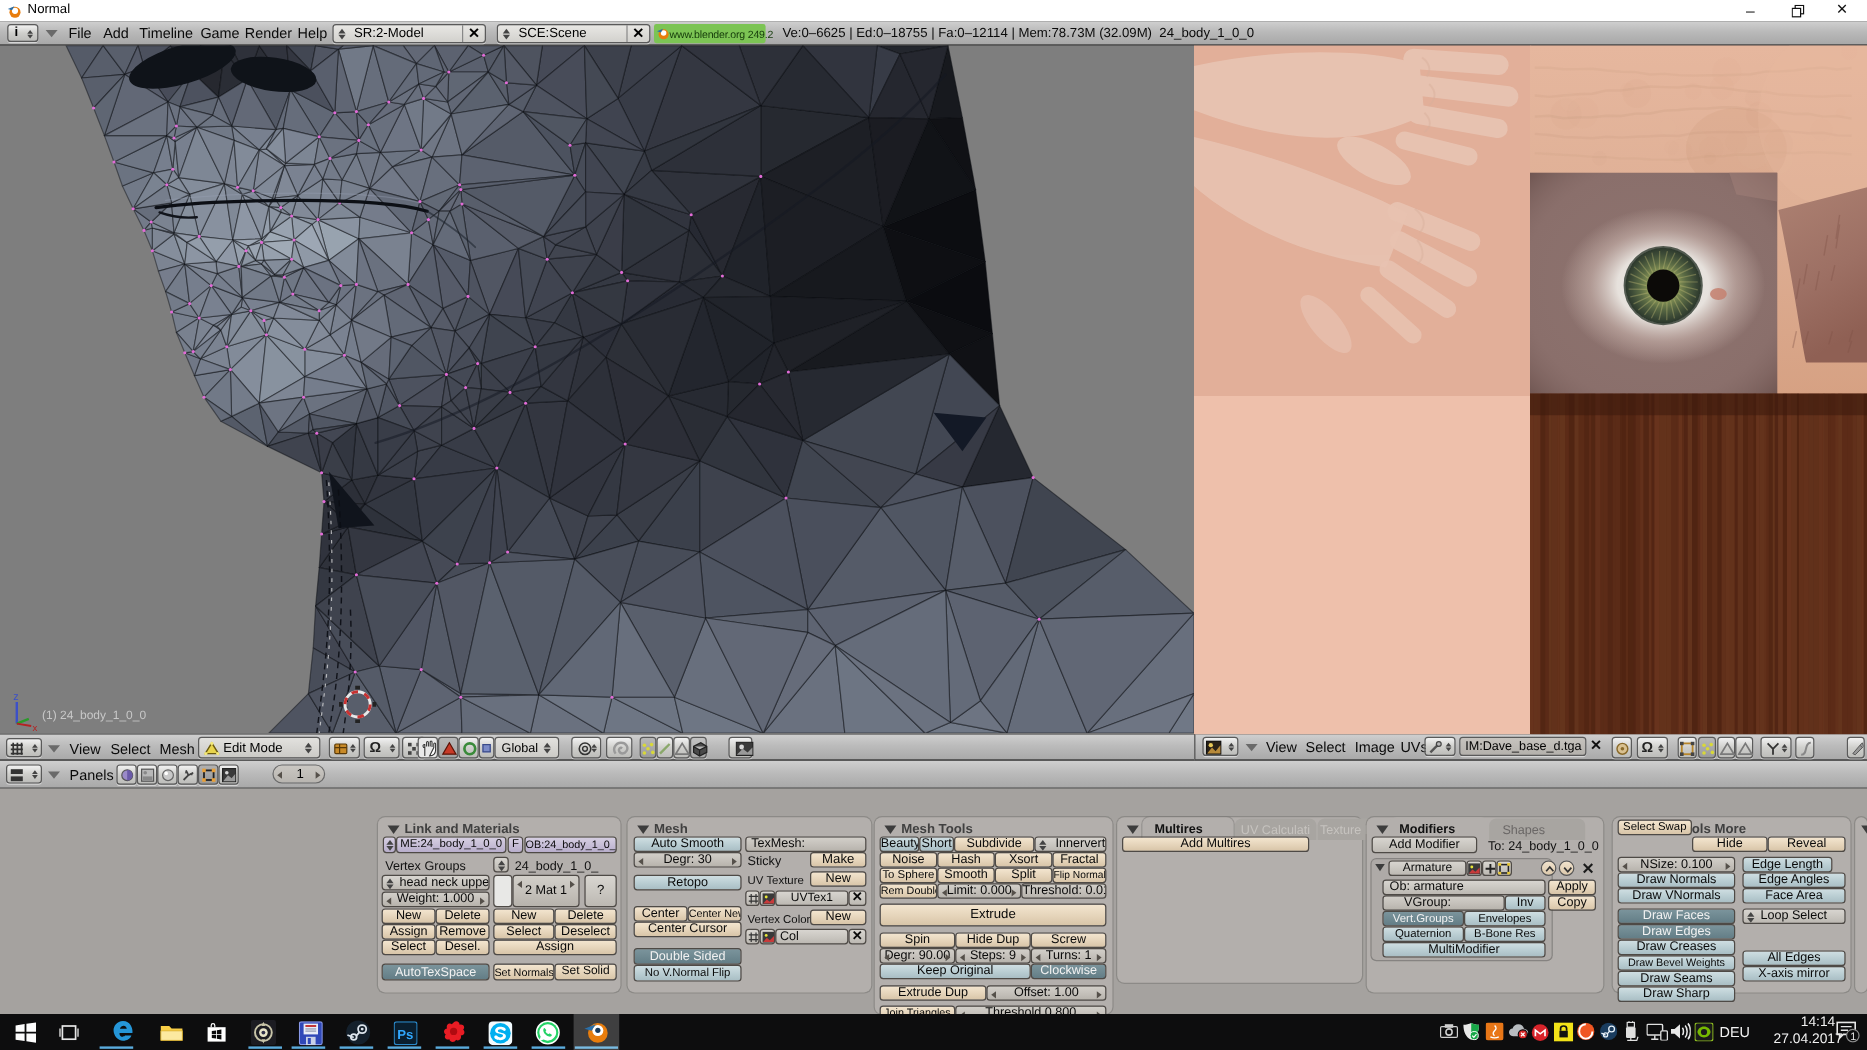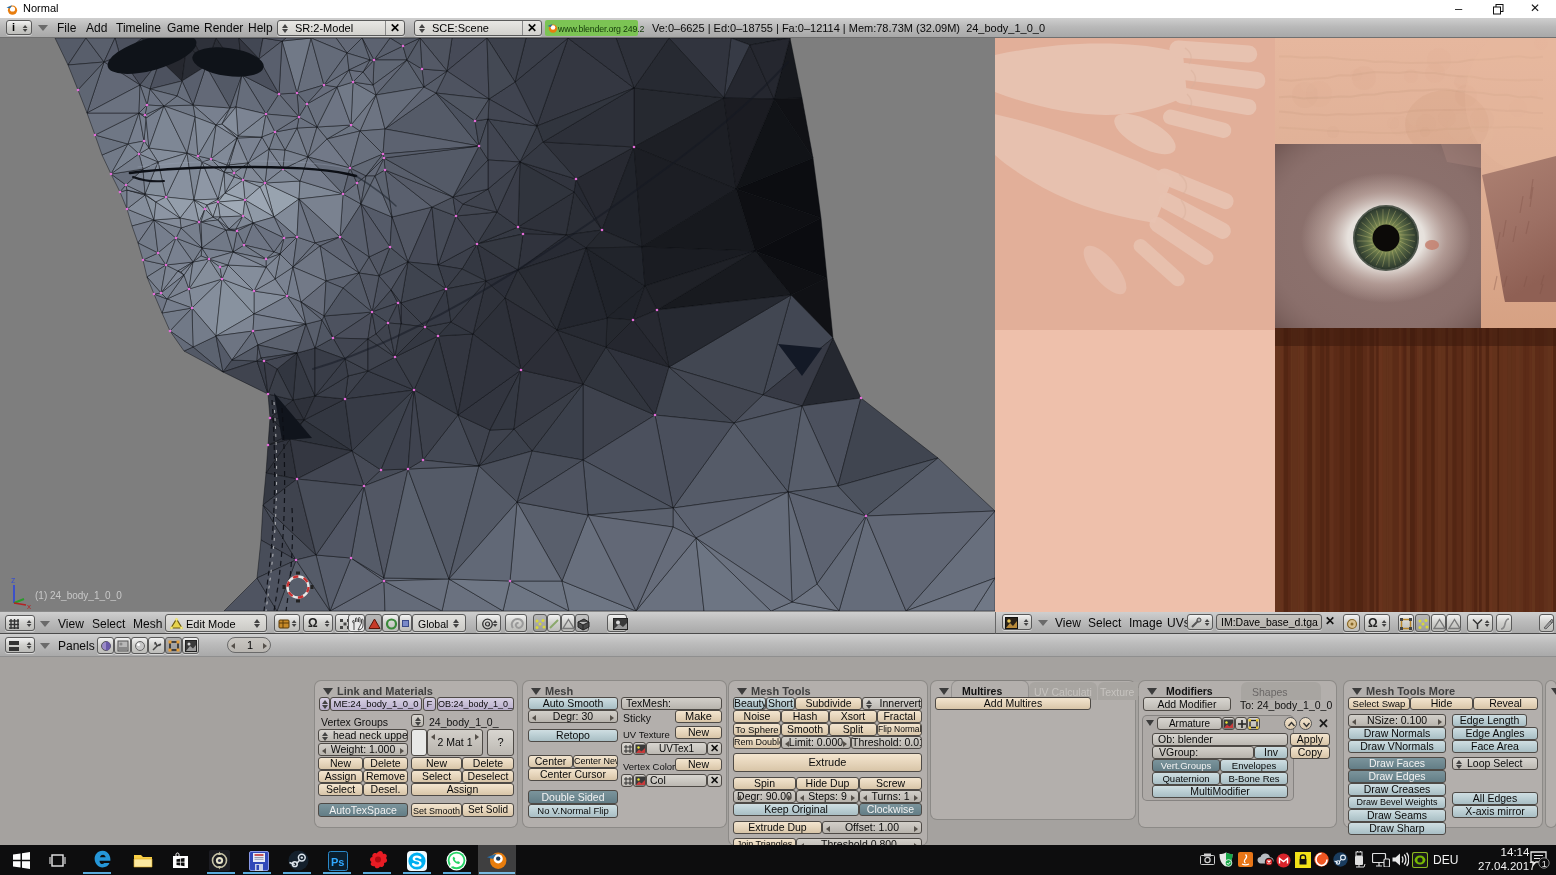--- a/index.html
+++ b/index.html
@@ -1379,21 +1379,21 @@
 <div class="bt bt" style="left:411px;top:757px;width:51px;height:13px;font-size:10.5px;line-height:11px">New</div>
 <div class="bt bt" style="left:462px;top:757px;width:52px;height:13px;font-size:10.5px;line-height:11px">Delete</div>
 <div class="bt bt" style="left:318px;top:770px;width:45px;height:13px;font-size:10.5px;line-height:11px">Assign</div>
 <div class="bt bt" style="left:363px;top:770px;width:45px;height:13px;font-size:10.5px;line-height:11px">Remove</div>
 <div class="bt bt" style="left:411px;top:770px;width:51px;height:13px;font-size:10.5px;line-height:11px">Select</div>
 <div class="bt bt" style="left:462px;top:770px;width:52px;height:13px;font-size:10.5px;line-height:11px">Deselect</div>
 <div class="bt bt" style="left:318px;top:783px;width:45px;height:13px;font-size:10.5px;line-height:11px">Select</div>
 <div class="bt bt" style="left:363px;top:783px;width:45px;height:13px;font-size:10.5px;line-height:11px">Desel.</div>
 <div class="bt bt" style="left:411px;top:783px;width:103px;height:13px;font-size:10.5px;line-height:11px">Assign</div>
 <div class="bt bp" style="left:318px;top:803px;width:90px;height:14px;font-size:10.5px;line-height:12px">AutoTexSpace</div>
-<div class="bt bt" style="left:411px;top:803px;width:51px;height:14px;font-size:10.5px;line-height:12px"><span style="font-size:9px">Set Smooth</span></div>
+<div class="bt bt" style="left:411px;top:803px;width:51px;height:14px;font-size:10.5px;line-height:12px"><span style="font-size:9px">Set Normals</span></div>
 <div class="bt bt" style="left:462px;top:803px;width:52px;height:14px;font-size:10px;line-height:12px">Set Solid</div>
 <div class="panel" style="left:523px;top:681px;width:203px;height:146px"></div>
 <div class="parr" style="left:531px;top:688px"></div>
 <span class="ptitle" style="left:545px;top:685px">Mesh</span>
 <div class="bt bb" style="left:528px;top:697px;width:90px;height:13px;font-size:10.5px;line-height:11px">Auto Smooth</div>
 <div class="bt bn" style="left:528px;top:710px;width:90px;height:13px;line-height:11px"><span class="arrL"></span><span class="arrR"></span>Degr: 30</div>
 <div class="bt bb" style="left:528px;top:729px;width:90px;height:13px;font-size:10.5px;line-height:11px">Retopo</div>
 <div class="bt bt" style="left:528px;top:755px;width:45px;height:13px;font-size:10.5px;line-height:11px">Center</div>
 <div class="bt bt" style="left:573px;top:755px;width:45px;height:13px;font-size:9px;line-height:11px">Center New</div>
 <div class="bt bt" style="left:528px;top:768px;width:90px;height:13px;font-size:10.5px;line-height:11px">Center Cursor</div>
@@ -1514,34 +1514,34 @@
     <svg width="9" height="9" style="position:absolute;left:1.5px;top:1.5px">
       <path d="M1.5 6 L4.5 2.5 L7.5 6" fill="none" stroke="#333" stroke-width="1.4"></path>
     </svg>
   </div>
 <div class="abs" style="left:1299px;top:717px;width:13px;height:13px;border-radius:50%;border:1px solid #555;background:linear-gradient(#f0e2cc,#dcc9ac)">
     <svg width="9" height="9" style="position:absolute;left:1.5px;top:1.5px">
       <path d="M1.5 3 L4.5 6.5 L7.5 3" fill="none" stroke="#333" stroke-width="1.4"></path>
     </svg>
   </div>
 <b class="abs" style="left:1318px;top:716px;font-size:13px;color:#1a1a1a">✕</b>
-<div class="bt bg2" style="left:1152px;top:733px;width:136px;height:13px;text-align:left;padding-left:5px;line-height:11px">Ob: blender</div>
-<div class="bt bn" style="left:1152px;top:746px;width:102px;height:13px;text-align:left;padding-left:6px;line-height:11px">VGroup:</div>
+<div class="bt bg2" style="left:1152px;top:733px;width:136px;height:13px;text-align:left;padding-left:5px;line-height:11px">Ob: armature</div>
+<div class="bt bn" style="left:1152px;top:746px;width:102px;height:13px;text-align:left;padding-left:17px;line-height:11px">VGroup:</div>
 <div class="bt bb" style="left:1254px;top:746px;width:34px;height:13px;font-size:10.5px;line-height:11px">Inv</div>
 <div class="bt bp" style="left:1152px;top:759px;width:68px;height:13px;font-size:9.5px;line-height:11px">Vert.Groups</div>
 <div class="bt bb" style="left:1220px;top:759px;width:68px;height:13px;font-size:9.5px;line-height:11px">Envelopes</div>
 <div class="bt bb" style="left:1152px;top:772px;width:68px;height:13px;font-size:9.5px;line-height:11px">Quaternion</div>
 <div class="bt bb" style="left:1220px;top:772px;width:68px;height:13px;font-size:9.5px;line-height:11px">B-Bone Res</div>
 <div class="bt bb" style="left:1152px;top:785px;width:136px;height:13px;font-size:10.5px;line-height:11px">MultiModifier</div>
 <div class="bt bt" style="left:1290px;top:733px;width:40px;height:13px;font-size:10.5px;line-height:11px">Apply</div>
 <div class="bt bt" style="left:1290px;top:746px;width:40px;height:13px;font-size:10.5px;line-height:11px">Copy</div>
 <div class="panel" style="left:1344px;top:681px;width:198px;height:146px"></div>
 <div class="parr" style="left:1352px;top:688px"></div>
 <span class="ptitle" style="left:1366px;top:685px">Mesh Tools More</span>
-<div class="bt bt" style="left:1348px;top:697px;width:62px;height:13px;font-size:9.5px;line-height:11px">Select Swap</div>
+<div class="bt bt" style="left:1348px;top:683px;width:62px;height:13px;font-size:9.5px;line-height:11px">Select Swap</div>
 <div class="bt bt" style="left:1410px;top:697px;width:63px;height:13px;font-size:10.5px;line-height:11px">Hide</div>
 <div class="bt bt" style="left:1473px;top:697px;width:65px;height:13px;font-size:10.5px;line-height:11px">Reveal</div>
 <div class="bt bn" style="left:1348px;top:714px;width:98px;height:13px;line-height:11px"><span class="arrL"></span><span class="arrR"></span>NSize: 0.100</div>
 <div class="bt bb" style="left:1348px;top:727px;width:98px;height:13px;font-size:10.5px;line-height:11px">Draw Normals</div>
 <div class="bt bb" style="left:1348px;top:740px;width:98px;height:13px;font-size:10.5px;line-height:11px">Draw VNormals</div>
 <div class="bt bb" style="left:1452px;top:714px;width:75px;height:13px;font-size:10.5px;line-height:11px">Edge Length</div>
 <div class="bt bb" style="left:1452px;top:727px;width:86px;height:13px;font-size:10.5px;line-height:11px">Edge Angles</div>
 <div class="bt bb" style="left:1452px;top:740px;width:86px;height:13px;font-size:10.5px;line-height:11px">Face Area</div>
 <div class="bt bp" style="left:1348px;top:757px;width:98px;height:13px;font-size:10.5px;line-height:11px">Draw Faces</div>
 <div class="bt bp" style="left:1348px;top:770px;width:98px;height:13px;font-size:10.5px;line-height:11px">Draw Edges</div>

